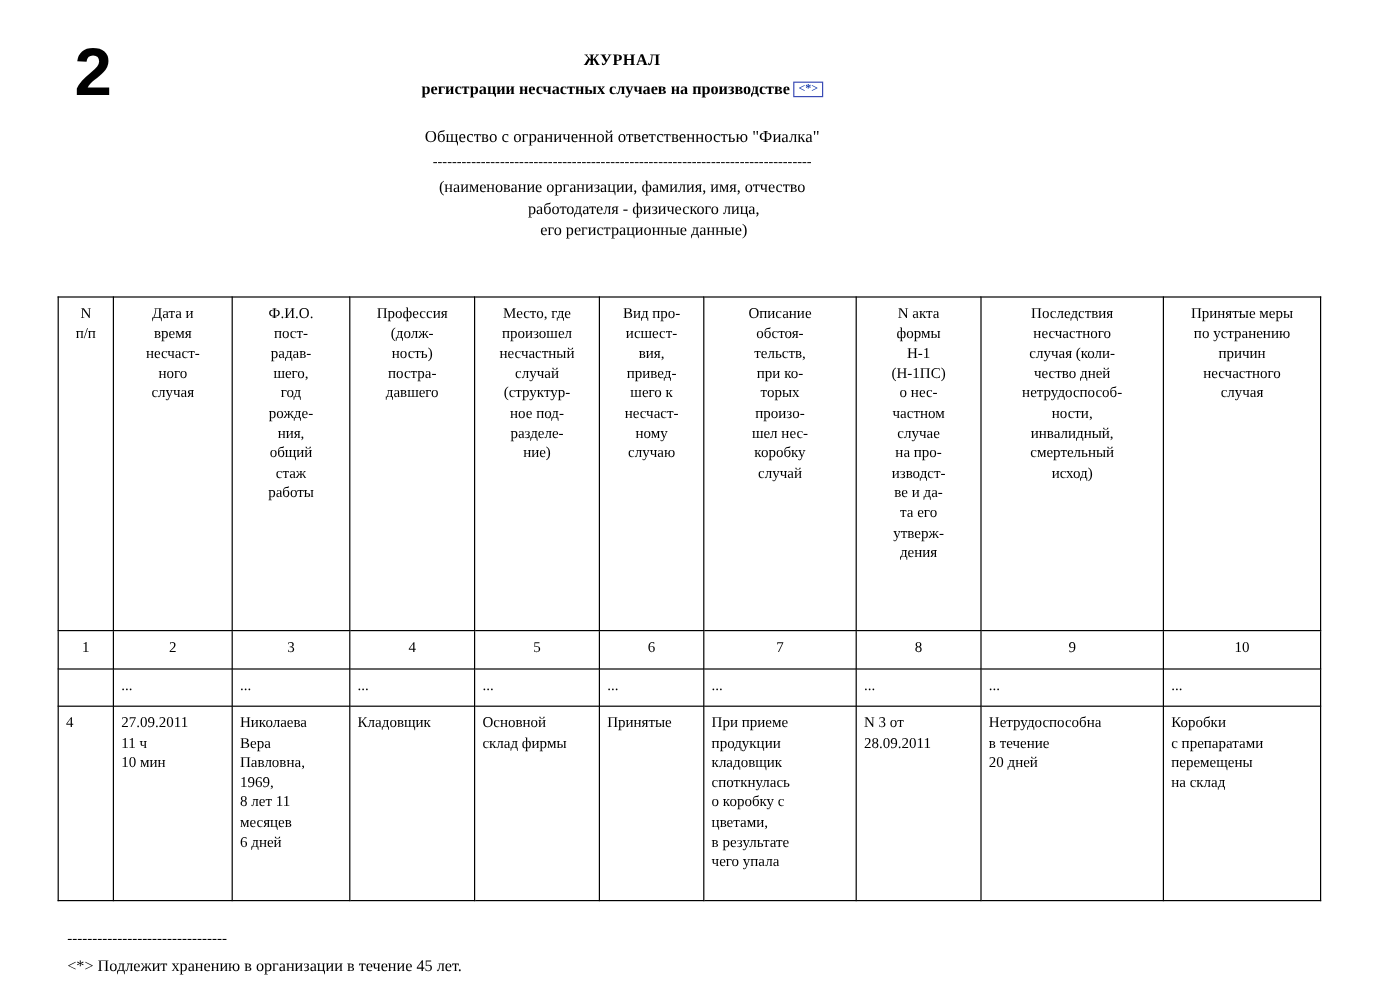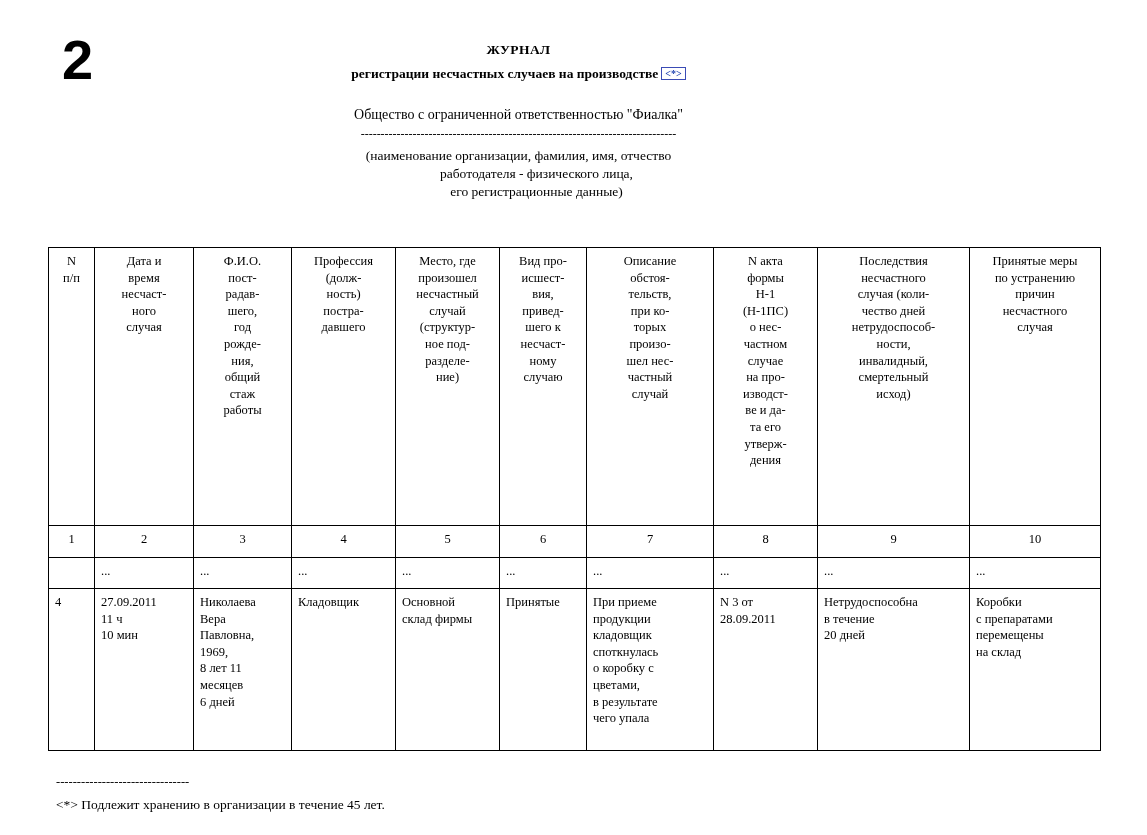--- a/index.html
+++ b/index.html
@@ -231,21 +231,21 @@
 несчаст-
 ному
 случаю</td>
         <td class="head" style="white-space: pre-line;">Описание
 обстоя-
 тельств,
 при ко-
 торых
 произо-
 шел нес-
-частный
+коробку
 случай</td>
         <td class="head" style="white-space: pre-line; margin-top: 12px;">N акта
 формы
 Н-1
 (Н-1ПС)
 о нес-
 частном
 случае
 на про-
 изводст-

